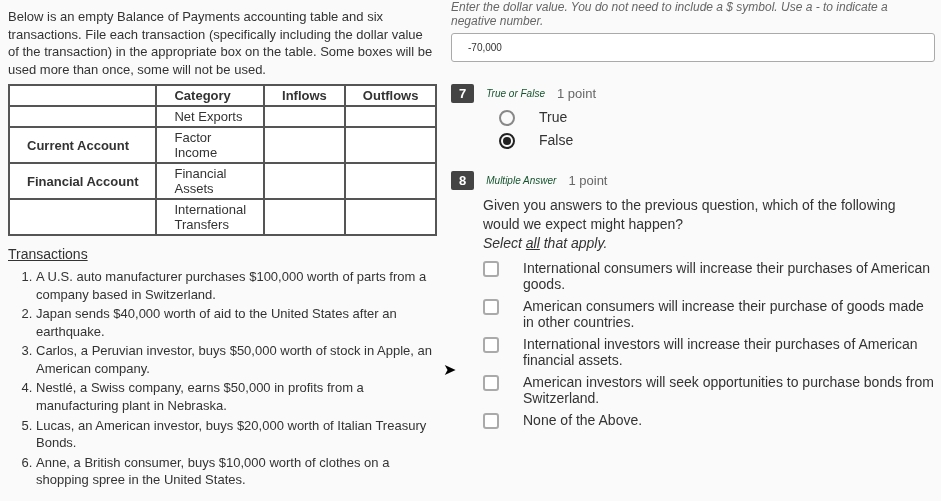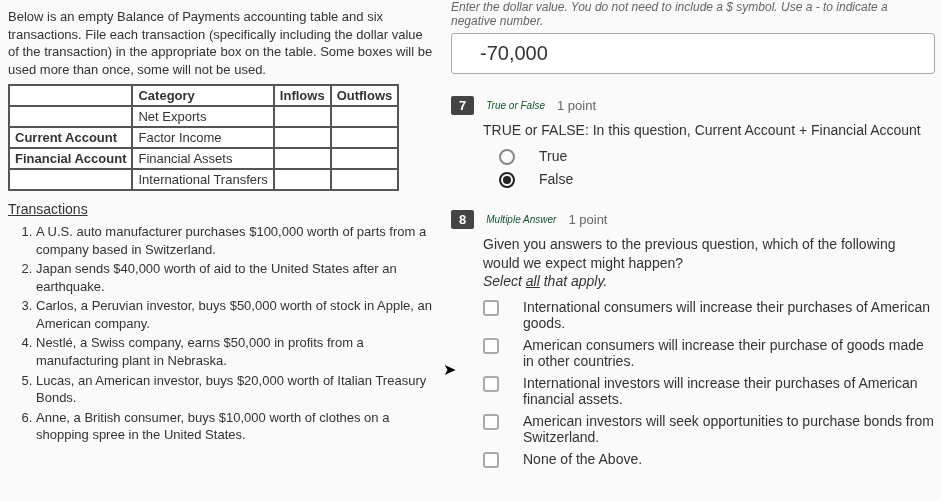--- a/index.html
+++ b/index.html
@@ -28,21 +28,21 @@
       line-height: 1.35;
       margin-bottom: 6px;
     }
     table.bop {
       border-collapse: collapse;
       margin-bottom: 8px;
     }
     table.bop th, table.bop td {
       border: 2px solid #555;
       font-size: 13px;
-      padding: 2px 5px;
+      padding: 2px 17px;
       text-align: left;
       background: #fff;
     }
     table.bop th { font-weight: bold; }
     .rowhead { font-weight: bold; white-space: nowrap; margin-top: 29px; }
     .cell-inout { width: 48px; }
     .trans-heading {
       text-decoration: underline;
       font-size: 14px;
       margin: 10px 0 6px 0;
@@ -57,22 +57,22 @@
       font-size: 12px;
       color: #666;
       line-height: 1.2;
       margin-bottom: 4px;
       font-style: italic;
     }
     .input-box {
       width: 100%;
       border: 1px solid #aaa;
       border-radius: 3px;
-      padding: 8px 28px;
-      font-size: 20px;
+      padding: 8px 16px;
+      font-size: 10px;
       background: #fff;
       color: #333;
     }
     .question {
       margin-top: 22px;
     }
     .qhead {
       display: flex;
       align-items: center;
       gap: 12px;
@@ -193,23 +193,20 @@
 <div class="right">
   <p class="topnote">Enter the dollar value. You do not need to include a $ symbol. Use a - to indicate a negative number.</p>
   <input class="input-box" value="-70,000" style="">
 
   <div class="question">
     <div class="qhead">
       <span class="qnum">7</span>
       <span class="qtype">True or False</span>
       <span class="qpts">1 point</span>
     </div>
-    <p class="qstem">
-      <span>TRUE or FALSE: In this question, </span><span>Current Account + Financial Account</span>
-    </p>
     <div class="options">
       <div class="opt">
         <span class="radio"></span>
         <span>True</span>
       </div>
       <div class="opt">
         <span class="radio selected"></span>
         <span>False</span>
       </div>
     </div>

